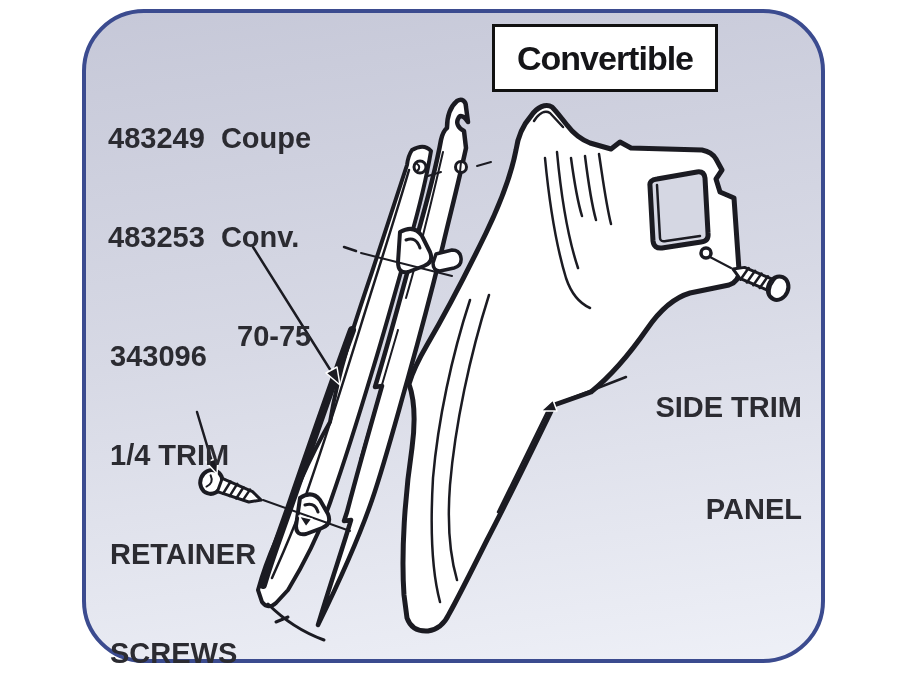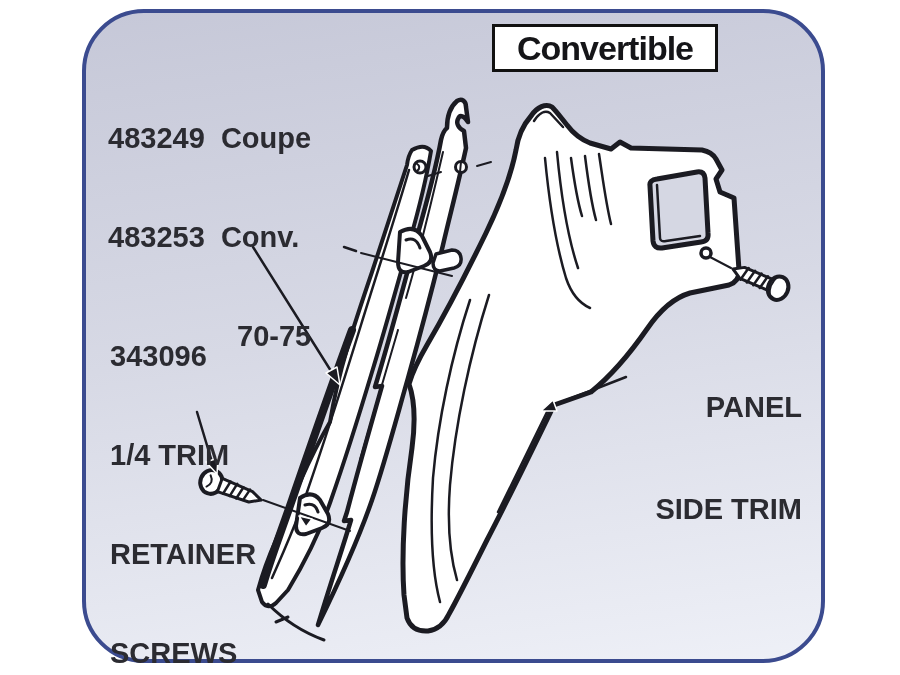--- a/index.html
+++ b/index.html
@@ -2,21 +2,21 @@
 <html style="--frame-border: #3b4b8f; --background-top: #c6c8d8; --background-bottom: #eef0f7; --line-art: #1b1b22; --text: #2b2b31; --badge-background: #ffffff; --badge-border: #111111;"><head>
 <meta charset="utf-8">
 <style>
   html,body{margin:0;padding:0;background:#ffffff;}
   .page{position:relative;width:900px;height:675px;background:#ffffff;overflow:hidden;
         font-family:"Liberation Sans","DejaVu Sans",sans-serif;}
   .frame{position:absolute;left:82px;top:9px;width:743px;height:654px;box-sizing:border-box;
          border:4px solid var(--frame-border,#3b4b8f);border-radius:62px;
          background:linear-gradient(172deg,var(--background-top,#c6c8d8) 0%,#d7d9e5 48%,var(--background-bottom,#eef0f7) 100%);}
   svg.art{position:absolute;left:0;top:0;color:var(--line-art,#1b1b22);}
-  .badge{position:absolute;left:492px;top:24px;width:226px;height:48px;box-sizing:border-box;
+  .badge{position:absolute;left:492px;top:24px;width:226px;height:68px;box-sizing:border-box;
          background:var(--badge-background,#ffffff);border:3px solid var(--badge-border,#111111);
          display:flex;align-items:center;justify-content:center;}
   .badge span{font-weight:bold;font-size:34px;letter-spacing:-1px;color:#151518;}
   .txt{position:absolute;color:var(--text,#2b2b31);font-size:29px;line-height:33px;white-space:pre;}
   .txt div{height:33px;font-weight:bold;}
   .part-list{left:108px;top:56px;}
   .part-list .indent{padding-left:129px;}
   .screws-label{left:110px;top:274px;}
   .panel-label{left:520px;top:322px;width:282px;text-align:right;line-height:34px;}
   .panel-label div{height:34px;}
@@ -127,21 +127,21 @@
   </div>
 
   <div class="txt screws-label">
     <div>343096</div>
     <div>1/4 TRIM</div>
     <div>RETAINER</div>
     <div>SCREWS</div>
   </div>
 
   <div class="txt panel-label">
+    <div>SIDE TRIM</div>
     <div>PANEL</div>
-    <div>SIDE TRIM</div>
   </div>
 
   <div class="badge">
     <span>Convertible</span>
   </div>
 
 </div>
 
 </body></html>

